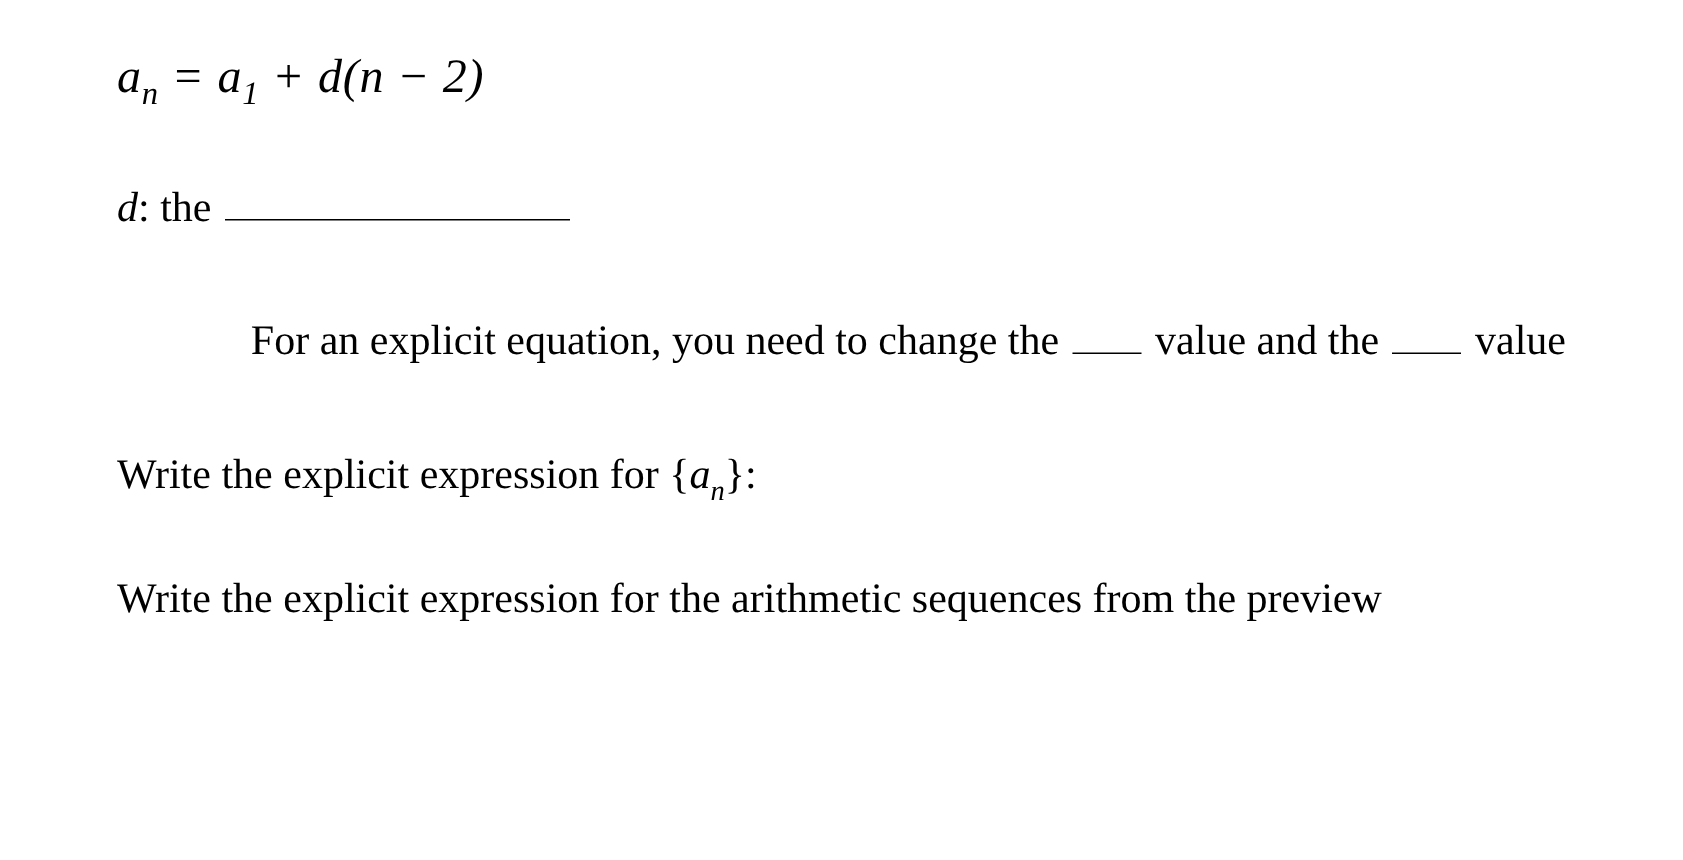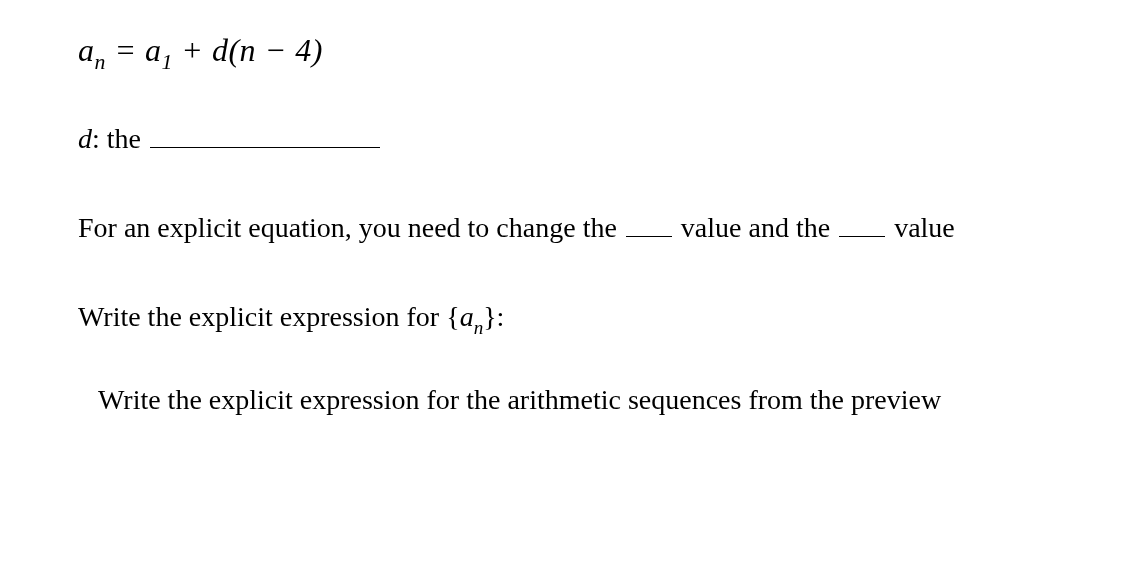--- a/index.html
+++ b/index.html
@@ -64,35 +64,35 @@
       display: inline-block;
       border-bottom: 1.5px solid #000;
       width: 46px;
       height: 0.9em;
       vertical-align: baseline;
       margin: 0 2px;
     }
     .para {
       margin-bottom: 50px;
       font-size: 28px;
+      text-align: right;
     }
     .prompt {
       margin-bottom: 40px;
       font-size: 28px;
     }
     .prompt2 {
       font-size: 28px;
-      margin-left: 20px;
     }
   </style>
 </head>
 <body>
 
 <div class="formula">
-  <span>a</span><span class="sub">n</span><span> = </span><span>a</span><span class="sub">1</span><span> + </span><span>d</span><span>(n − 4)</span>
+  <span>a</span><span class="sub">n</span><span> = </span><span>a</span><span class="sub">1</span><span> + </span><span>d</span><span>(n − 2)</span>
 </div>
 
 <div class="defs">
   <div class="def-line">
     <span class="mathvar">d</span><span class="roman">: the </span><span class="blank-long"></span>
   </div>
 </div>
 
 <div class="para">
   <span>For an explicit equation, you need to change the </span><span class="blank-tiny"></span><span> value and the </span><span class="blank-tiny"></span><span> value</span>

